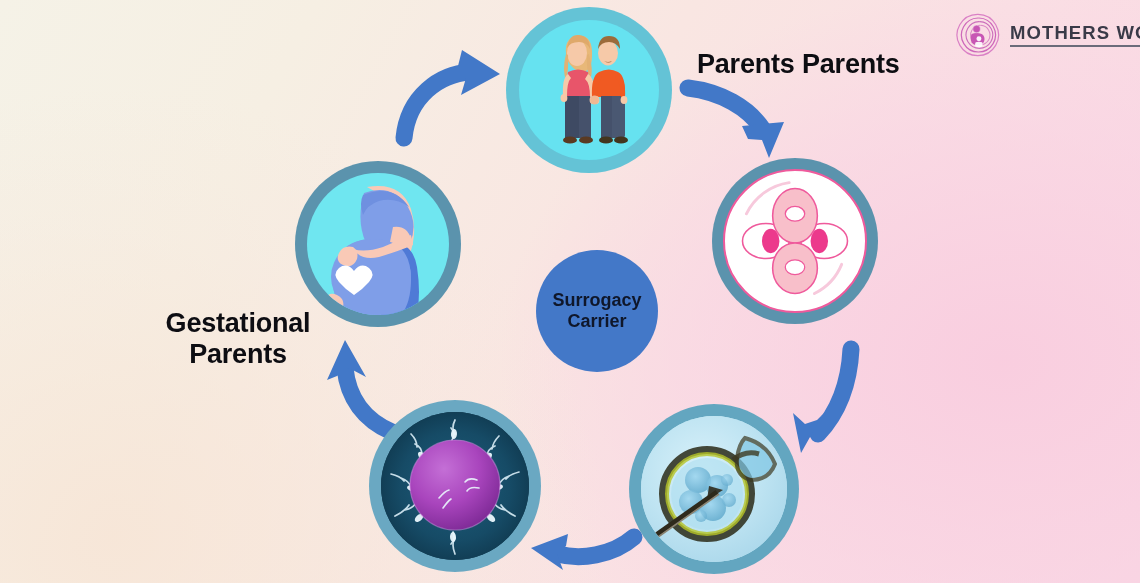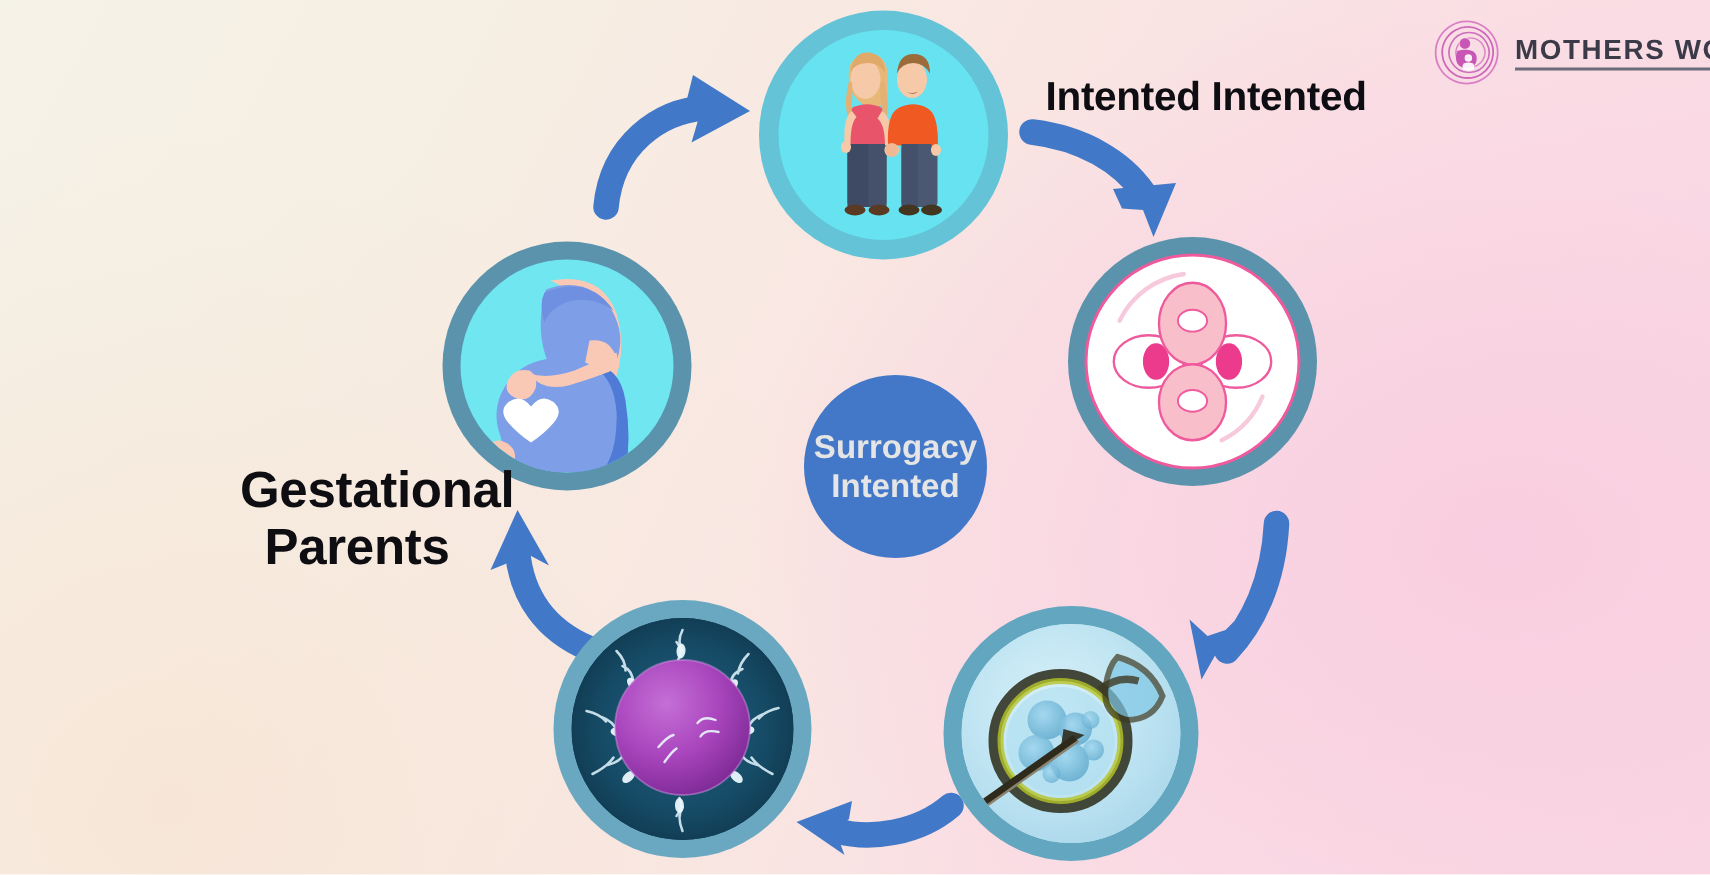--- a/index.html
+++ b/index.html
@@ -63,28 +63,28 @@
     position:absolute;left:12px;top:12px;width:142px;height:142px;border-radius:50%;
     background:#6fe6f0;overflow:hidden;
   }
 
   
   #center-circle{
     position:absolute;left:536px;top:250px;width:122px;height:122px;border-radius:50%;
     background:#4378c8;display:flex;align-items:center;justify-content:center;
   }
   #center-circle .ct{
-    color:#e5e5e5;font-weight:bold;font-size:22px;line-height:1.18;text-align:center;
+    color:#0f172a;font-weight:bold;font-size:18px;line-height:1.18;text-align:center;
   }
 
   
   .label{position:absolute;font-weight:bold;color:#0d0d12;line-height:1.13;}
   #label-parents{left:697px;top:49px;font-size:27px;letter-spacing:-0.2px;}
   #label-egg{left:817px;top:452px;font-size:27px;letter-spacing:-0.2px;}
-  #label-carrier{left:160px;top:308px;font-size:34px;text-align:center;width:156px;letter-spacing:-0.2px;}
+  #label-carrier{left:160px;top:308px;font-size:27px;text-align:center;width:156px;letter-spacing:-0.2px;}
 
   svg.arrows{position:absolute;left:0;top:0;width:1140px;height:583px;pointer-events:none;}
 </style>
 </head>
 <body>
 
 <div id="stage">
 
   <div class="logo">
     <svg class="logo-mark" viewBox="0 0 100 100">
@@ -313,25 +313,25 @@
         <path d="M30 122 q-8 -4 -12 4 q-3 10 6 14 q9 3 12 -6 q2 -8 -6 -12 z" fill="#f9c9b6"></path>
 
         <path d="M47 98 q-7 -9 -15 -3 q-7 6 0 14 q6 7 15 13 q9 -6 15 -13 q7 -8 0 -14 q-8 -6 -15 3 z" fill="#ffffff"></path>
       </svg>
     </div>
   </div>
 
   <div id="center-circle">
     <div class="ct">
       <div>Surrogacy</div>
-      <div>Intented</div>
-    </div>
-  </div>
-
-  <div class="label" id="label-parents">Intented Intented</div>
+      <div>Carrier</div>
+    </div>
+  </div>
+
+  <div class="label" id="label-parents">Parents Parents</div>
 
 
   <div class="label" id="label-carrier">
     <div>Gestational</div>
     <div>Parents</div>
   </div>
 
 </div>
 
 </body></html>

